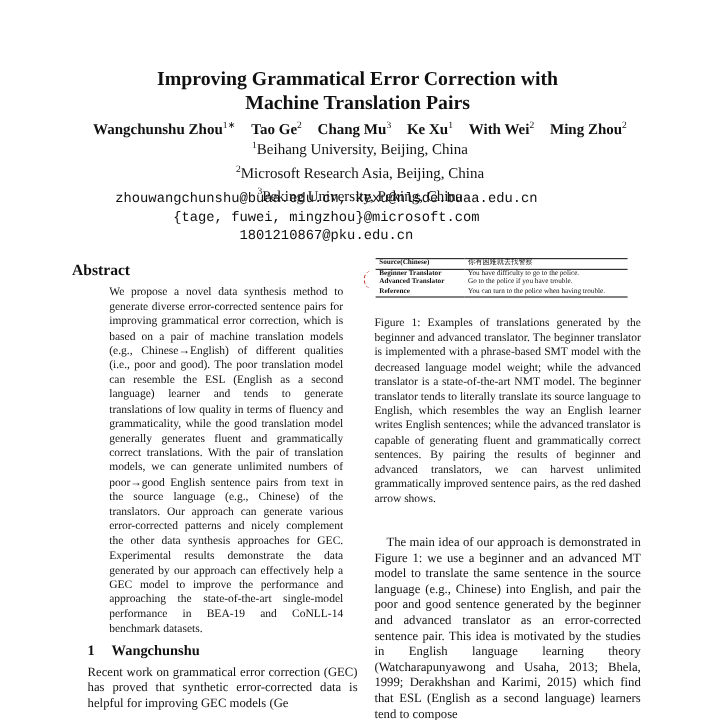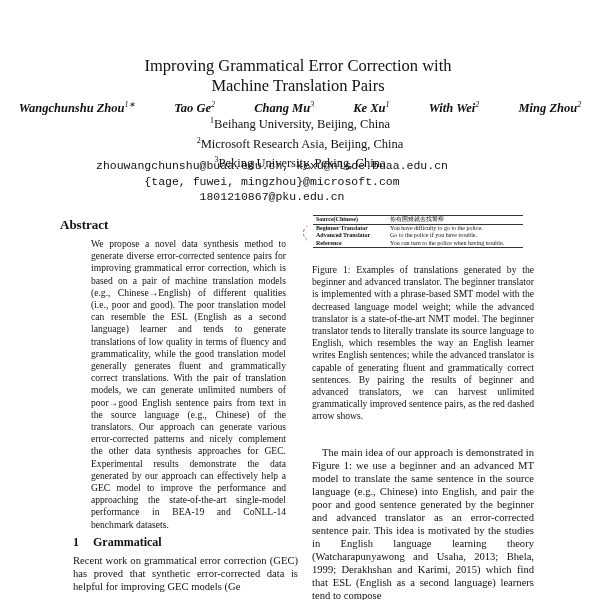--- a/index.html
+++ b/index.html
@@ -4,28 +4,28 @@
 <style>
   html, body { margin: 0; padding: 0; }
   body {
     width: 600px; height: 600px; overflow: hidden;
     background: #ffffff; color: #111;
     font-family: "Liberation Serif", serif;
     position: relative;
   }
   .title {
     position: absolute; left: 0; top: 56px; width: 596px;
-    text-align: center; font-weight: normal; font-size: 16.5px; line-height: 20px;
+    text-align: center; font-weight: bold; font-size: 16.5px; line-height: 20px;
   }
   .authors {
     position: absolute; left: 0; top: 97px; width: 600px;
     text-align: center; font-weight: bold; font-size: 12.5px; line-height: 16px;
     white-space: nowrap;
   }
-  .authors span.author { margin: 0 18px; font-style: italic; }
+  .authors span.author { margin: 0 5px; }
   .authors sup { font-size: 8px; font-weight: normal; }
   .affils {
     position: absolute; left: 0; top: 113px; width: 600px;
     text-align: center; font-size: 12.5px; line-height: 15.5px;
   }
   .affils sup { font-size: 8px; }
   .emails {
     position: absolute; left: 0; top: 158px; width: 544px;
     text-align: center; font-family: "Liberation Mono", monospace;
     font-size: 11.5px; line-height: 15.5px;
@@ -95,21 +95,21 @@
 <div class="emails">
   <div>zhouwangchunshu@buaa.edu.cn, kexu@nlsde.buaa.edu.cn</div>
   <div>{tage, fuwei, mingzhou}@microsoft.com</div>
   <div>1801210867@pku.edu.cn</div>
 </div>
 
 <div class="abstract-title">Abstract</div>
 <div class="abstract">We propose a novel data synthesis method to generate diverse error-corrected sentence pairs for improving grammatical error correction, which is based on a pair of machine translation models (e.g., Chinese→English) of different qualities (i.e., poor and good). The poor translation model can resemble the ESL (English as a second language) learner and tends to generate translations of low quality in terms of fluency and grammaticality, while the good translation model generally generates fluent and grammatically correct translations. With the pair of translation models, we can generate unlimited numbers of poor→good English sentence pairs from text in the source language (e.g., Chinese) of the translators. Our approach can generate various error-corrected patterns and nicely complement the other data synthesis approaches for GEC. Experimental results demonstrate the data generated by our approach can effectively help a GEC model to improve the performance and approaching the state-of-the-art single-model performance in BEA-19 and CoNLL-14 benchmark datasets.</div>
 
 <div class="section-head">
-  <span class="num">1</span><span>Grammatical</span>
+  <span class="num">1</span><span>Wangchunshu</span>
 </div>
 <div class="intro">Recent work on grammatical error correction (GEC) has proved that synthetic error-corrected data is helpful for improving GEC models (Ge</div>
 
 <div class="arrow"></div>
 <table class="fig-table">
   <tbody>
       <tr class="top">
     <td class="lbl">Source(Chinese)</td>
     <td>你有困难就去找警察</td>
   </tr>

